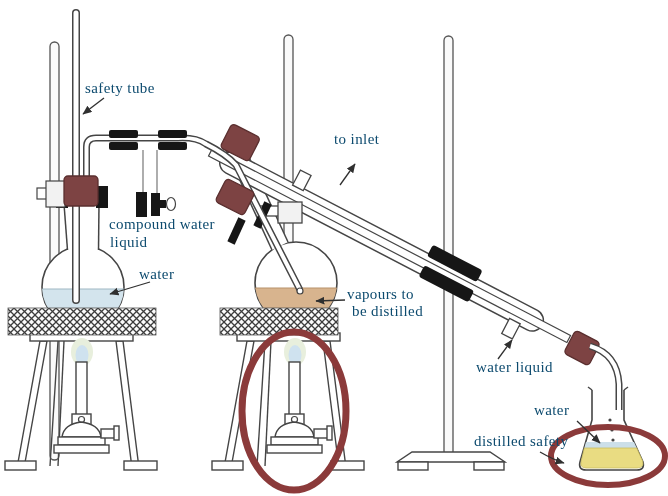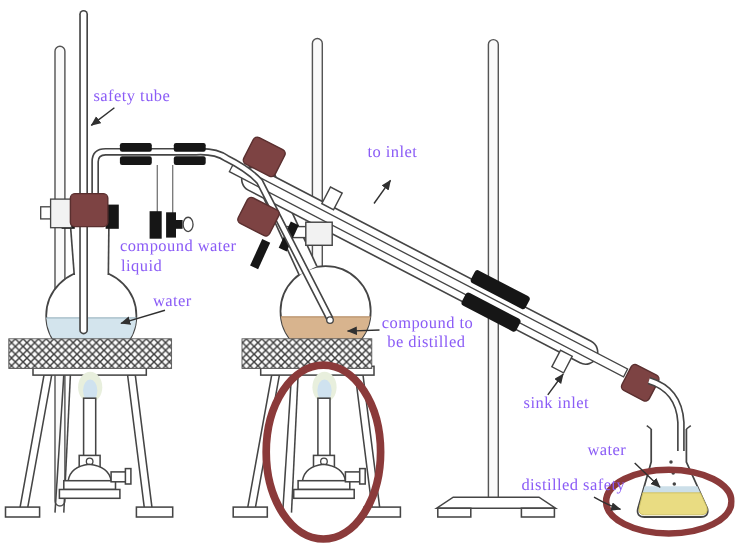--- a/index.html
+++ b/index.html
@@ -1,19 +1,19 @@
 <!DOCTYPE html>
 <html><head>
 <meta charset="utf-8">
 <style>
   html,body{margin:0;padding:0;background:#fff;}
   #stage{position:relative;width:668px;height:496px;background:#ffffff;overflow:hidden;
          font-family:"Liberation Serif",serif;}
   #stage svg{position:absolute;left:0;top:0;}
-  .lbl{position:absolute;font-size:15px;color:#8b5cf6;letter-spacing:.4px;white-space:pre;line-height:16px;}
+  .lbl{position:absolute;font-size:15px;color:#0c4a6e;letter-spacing:.4px;white-space:pre;line-height:16px;}
 </style>
 </head>
 <body>
 
 <div id="stage">
 
 <svg width="668" height="496" viewBox="0 0 668 496">
   <defs>
     <pattern id="gz" width="7" height="7" patternUnits="userSpaceOnUse">
       <rect width="7" height="7" fill="#fbfbfb"></rect>
@@ -195,19 +195,19 @@
     <path d="M577,421 L600,443" marker-end="url(#ah)"></path>
     <path d="M540,452 Q554,460 564,463" marker-end="url(#ah)"></path>
   </g>
 </svg>
 
 <div class="lbl" style="left:85px;top:80px">safety tube</div>
 <div class="lbl" style="left:109px;top:216px">compound water</div>
 <div class="lbl" style="left:110px;top:234px">liquid</div>
 <div class="lbl" style="left:139px;top:266px">water</div>
 <div class="lbl" style="left:334px;top:131px">to inlet</div>
-<div class="lbl" style="left:347px;top:286px">compound to</div>
+<div class="lbl" style="left:347px;top:286px">vapours to</div>
 <div class="lbl" style="left:352px;top:303px">be distilled</div>
-<div class="lbl" style="left:476px;top:359px">sink inlet</div>
+<div class="lbl" style="left:476px;top:359px">water liquid</div>
 <div class="lbl" style="left:534px;top:402px">water</div>
 <div class="lbl" style="left:474px;top:433px">distilled safety</div>
 
 </div>
 
 </body></html>

